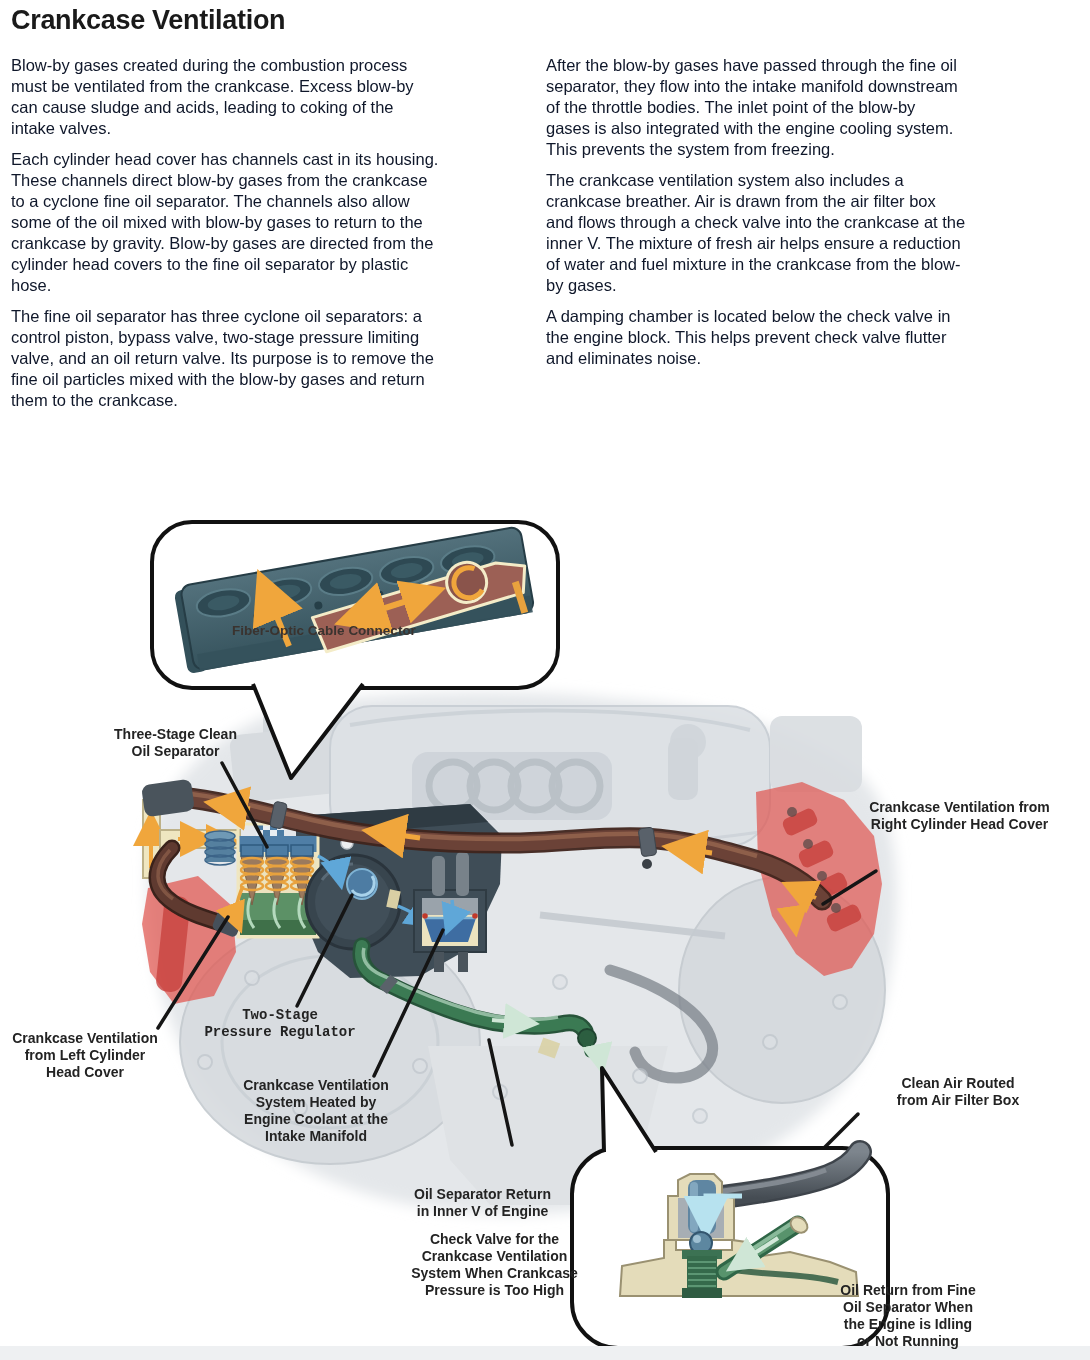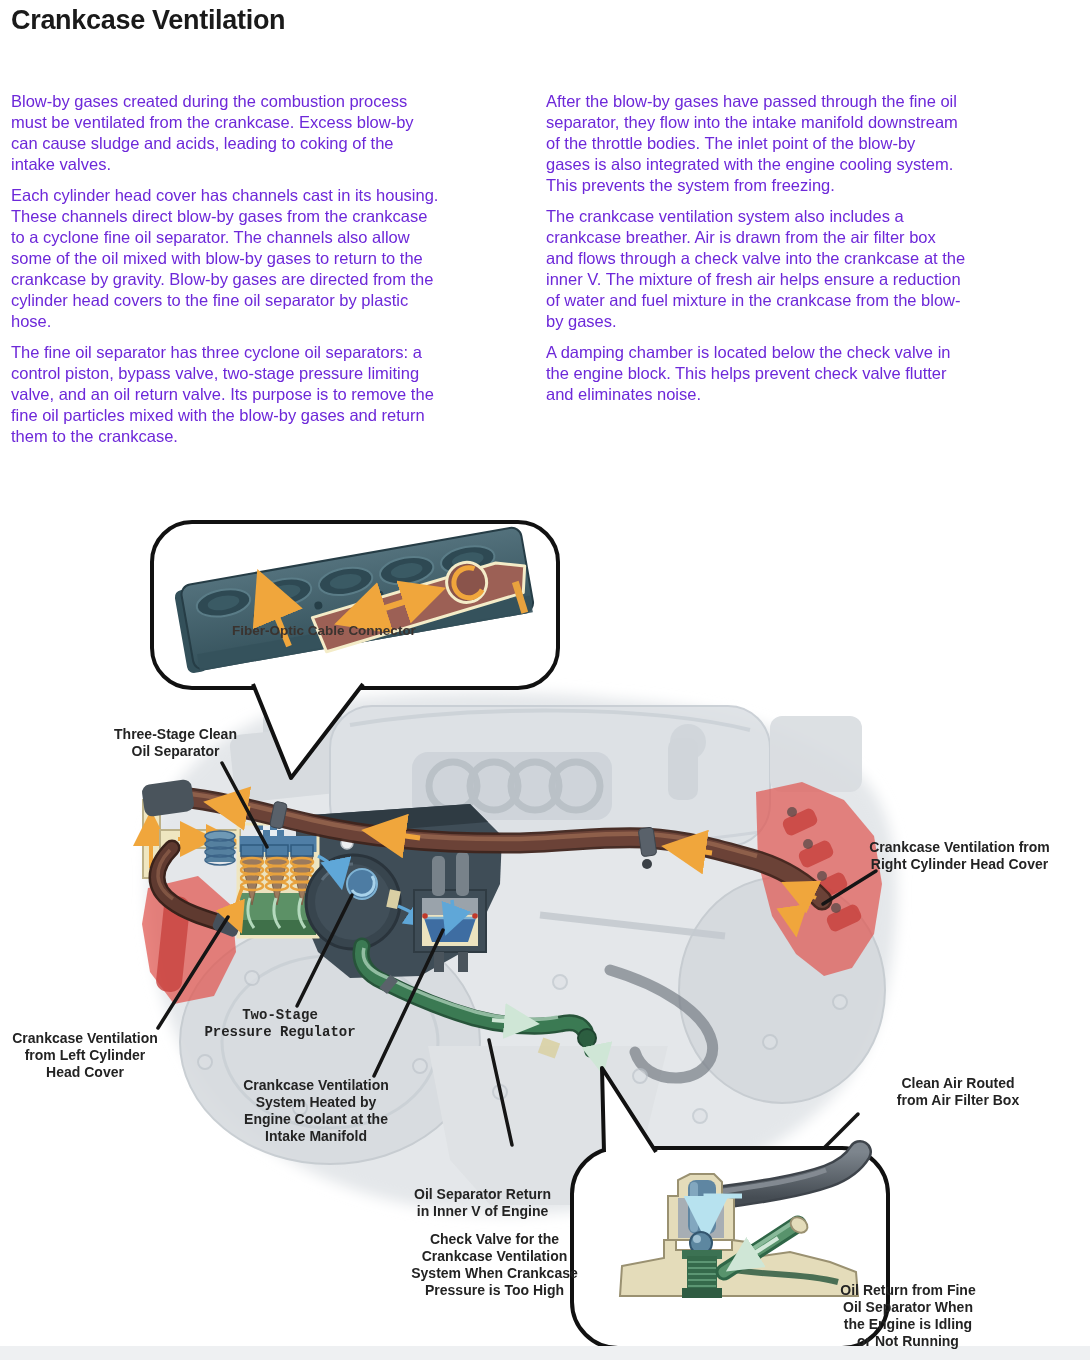--- a/index.html
+++ b/index.html
@@ -1,28 +1,28 @@
 <!DOCTYPE html>
 <html><head>
 <meta charset="utf-8">
 <style>
   html,body{margin:0;padding:0;background:#fff;}
   .page{position:relative;width:1090px;height:1360px;background:#ffffff;overflow:hidden;
         font-family:"Liberation Sans", sans-serif;}
   .title{position:absolute;left:11px;top:5px;margin:0;font-size:27px;font-weight:700;
          color:#1a1a1a;letter-spacing:-0.3px;}
-  .bodycol{position:absolute;top:55px;font-size:16.5px;line-height:21px;color:#6d28d9;margin-top:36px;}
+  .bodycol{position:absolute;top:55px;font-size:16.5px;line-height:21px;color:#0f172a;}
   .bodycol p{margin:0 0 10px 0;white-space:pre-line;}
   .col-left{left:11px;width:527px;}
   .col-right{left:546px;width:535px;}
   .art{position:absolute;left:0;top:0;width:1090px;height:1360px;}
   .lbl{position:absolute;font-weight:700;font-size:14px;line-height:17px;color:#232323;
        text-align:center;white-space:pre-line;}
   #lbl-three{left:88px;top:726px;width:175px;}
-  #lbl-right-cover{left:852px;top:839px;width:215px;text-align:center;}
+  #lbl-right-cover{left:852px;top:799px;width:215px;text-align:center;}
   #lbl-two-stage{left:195px;top:1007px;width:170px;font-family:Liberation Mono, monospace;}
   #lbl-left-cover{left:5px;top:1030px;width:160px;}
   #lbl-heated{left:232px;top:1077px;width:168px;}
   #lbl-oil-sep{left:400px;top:1186px;width:165px;}
   #lbl-check{left:402px;top:1231px;width:185px;}
   #lbl-clean-air{left:888px;top:1075px;width:140px;}
   #lbl-oil-return{left:818px;top:1282px;width:180px;}
   #lbl-fiber{left:224px;top:623px;width:200px;font-size:13.5px;line-height:15px;color:#3a332f;}
 </style>
 </head>

